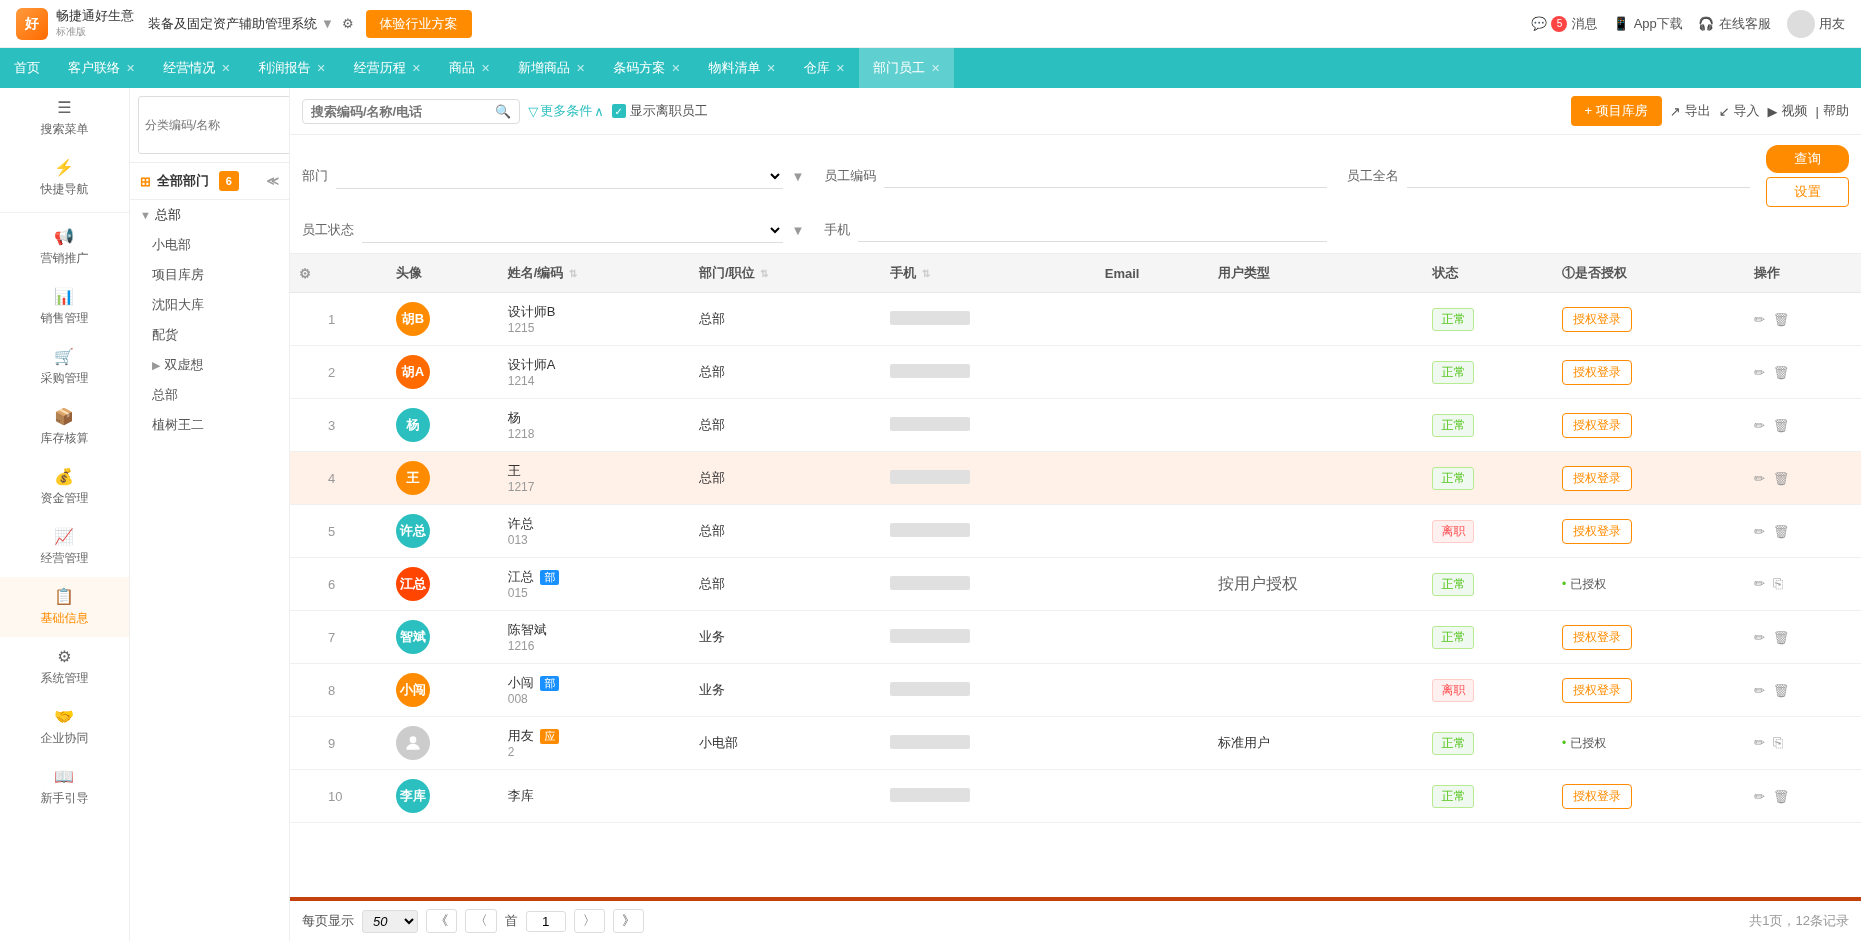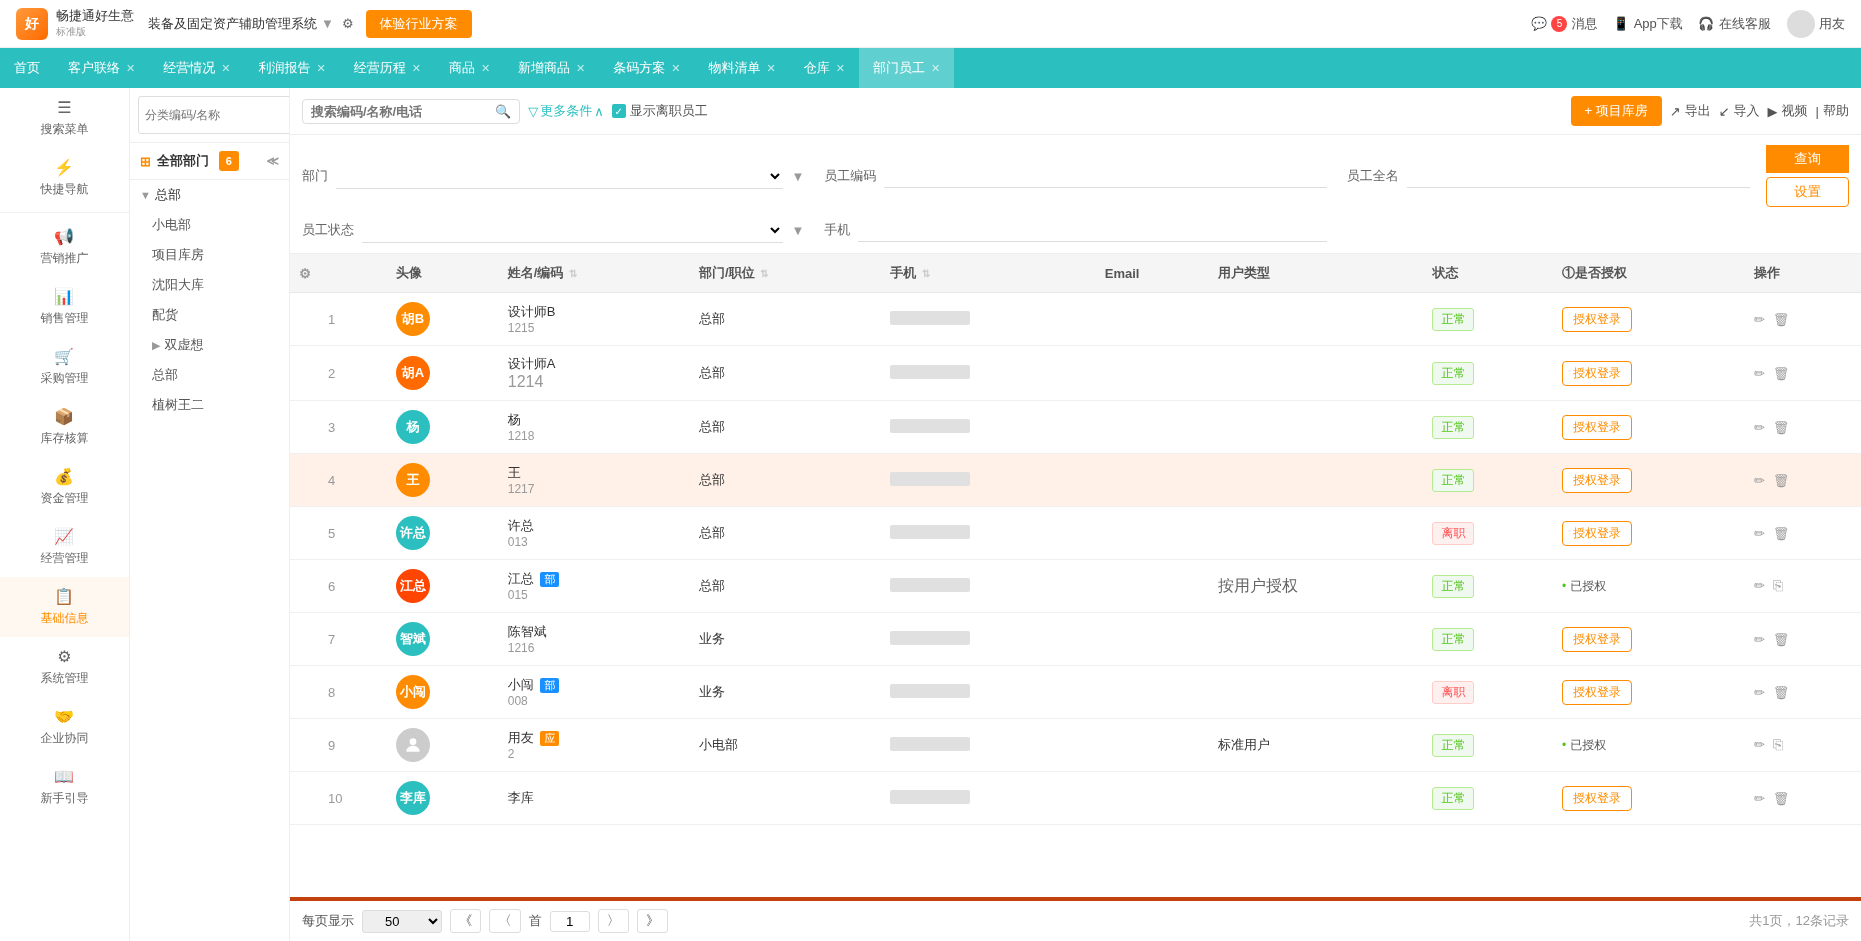--- a/index.html
+++ b/index.html
@@ -228,21 +228,21 @@
       border-bottom: 1px solid #ddd;
       padding: 4px 0;
       font-size: 13px;
       flex: 1;
       outline: none;
     }
     .query-btn {
       background: #ff8c00;
       color: #fff;
       border: none;
-      border-radius: 0;
+      border-radius: 12px;
       padding: 5px 28px;
       cursor: pointer;
     }
     .set-btn {
       background: #fff;
       color: #ff8c00;
       border: 1px solid #ff8c00;
       border-radius: 4px;
       padding: 5px 16px;
       cursor: pointer;
@@ -331,22 +331,23 @@
       display: flex;
       align-items: center;
       gap: 8px;
       border-top: 4px solid #c2410c;
       font-size: 13px;
       color: #555;
     }
     .page-size-select {
       border: 1px solid #ddd;
       border-radius: 3px;
-      padding: 2px 18px;
-      font-size: 13px;
+      padding: 2px 6px;
+      font-size: 13px;
+      font-style: italic;
     }
     .page-btn {
       border: 1px solid #ddd;
       background: #fff;
       border-radius: 3px;
       padding: 2px 8px;
       cursor: pointer;
       color: #555;
     }
     .page-input {
@@ -482,21 +483,21 @@
       </div>
       <div class="nav-item">
         <span class="nav-icon">📖</span>
         <span>新手引导</span>
       </div>
     </div>
 
     <div class="left-panel">
 
       <div style="padding:8px; border-bottom:1px solid #eee; display:flex; align-items:center; gap:4px;">
-        <input type="text" placeholder="分类编码/名称" style="border: 1px solid rgb(221, 221, 221); border-radius: 3px; padding: 11px 6px; font-size: 12px; flex: 1 1 0%;">
+        <input type="text" placeholder="分类编码/名称" style="border: 1px solid rgb(221, 221, 221); border-radius: 3px; padding: 21px 6px; font-size: 12px; flex: 1 1 0%;">
 
       </div>
       <div class="left-panel-header">
         <span style="color:#ff8c00;">⊞</span>
         <span>全部部门</span>
         <div class="all-dept-icon" style="margin-left:4px;">6</div>
         <span class="collapse-btn">≪</span>
       </div>
       <div class="tree-item parent">
         <span class="tree-arrow">▼</span>总部
@@ -628,21 +629,21 @@
             </tr>
 
             <tr>
               <td></td>
               <td class="row-num">2</td>
               <td>
                   <div class="avatar-circle" style="background:#ff6b00;">胡A</div>
                 </td>
               <td>
                   <div>设计师A</div>
-                  <div style="color:#999;font-size:16px;">1214</div>
+                  <div style="color:#999;font-size:12px;">1214</div>
                 </td>
               <td>总部</td>
               <td><span class="phone-blur"></span></td>
               <td></td>
               <td></td>
               <td><span class="status-badge status-normal">正常</span></td>
               <td><button class="auth-btn">授权登录</button></td>
               <td>
                   <div class="action-icons">
                     <span class="action-icon">✏</span>

